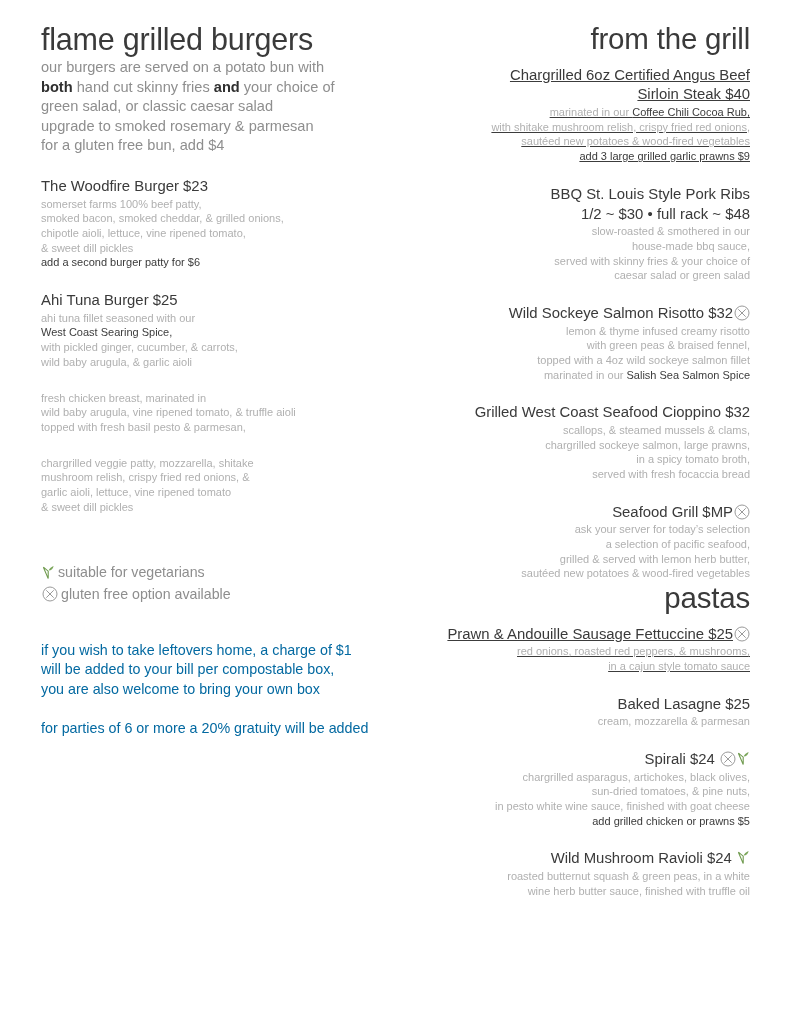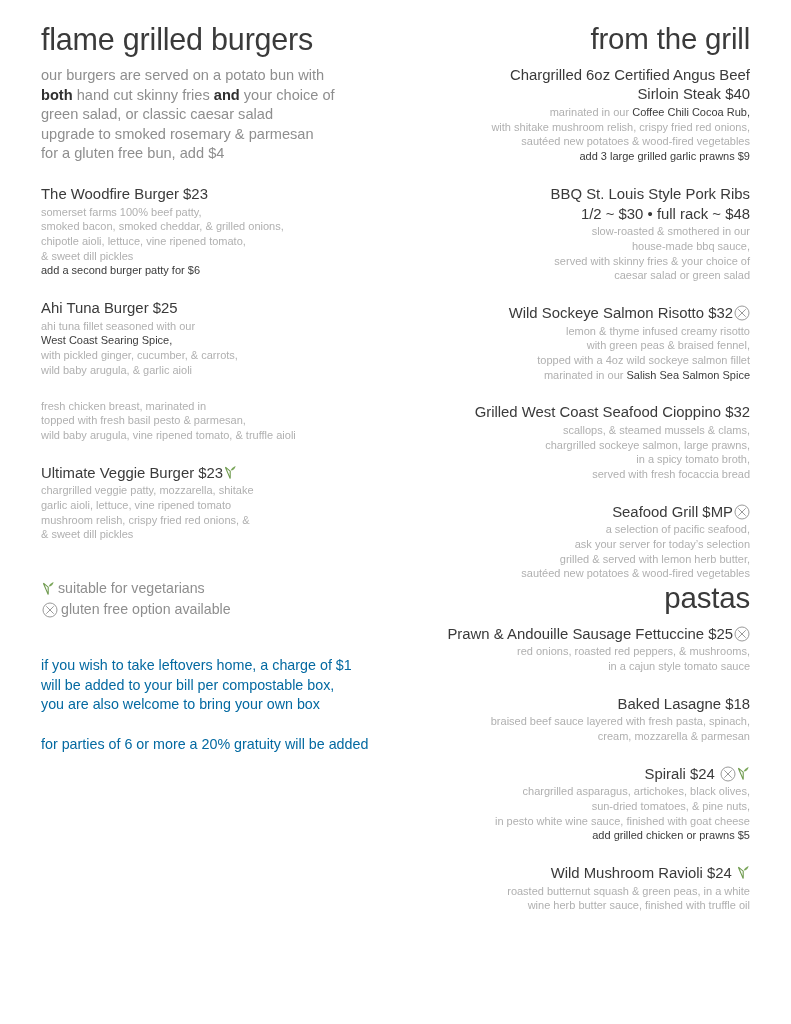--- a/index.html
+++ b/index.html
@@ -34,30 +34,30 @@
     margin: 0;
     font-weight: 300;
     font-size: 30.5px;
     letter-spacing: -0.2px;
     color: #3a3a3a;
     line-height: 1.18;
   }
   .col-right h1.section-title { font-size: 29.5px; }
 
   .intro {
-    margin-top: 8px;
+    margin-top: 0;
     font-size: 14.6px;
     line-height: 1.345;
     color: #8e8e8e;
     font-weight: 400;
   }
   .intro b { color: #303030; font-weight: 700; }
 
   .item { margin-top: 21px; }
-  .item-first { margin-top: 9px; }
+  .item-first { margin-top: 9px; text-decoration: underline; }
 
   .item-name {
     font-size: 14.9px;
     line-height: 1.32;
     color: #3a3a3a;
     font-weight: 400;
   }
   .item-name .name-line2 { display: block; }
 
   .item-desc {
@@ -73,21 +73,21 @@
   .icon {
     display: inline-block;
     vertical-align: -2px;
     line-height: 0;
   }
   .icon svg { display: block; }
   .icon-veg { width: 13px; height: 15px; margin-left: 1px; }
   .icon-gf  { width: 16px; height: 16px; margin-left: 1px; vertical-align: -3px; }
 
   
-  .legend { margin-top: 36px; }
+  .legend { margin-top: 48px; }
   .legend-row {
     font-size: 14.2px;
     line-height: 1.5;
     color: #8e8e8e;
     display: flex;
     align-items: center;
     gap: 3px;
   }
   .legend-row .icon { vertical-align: middle; }
 
@@ -139,34 +139,30 @@
         <div>ahi tuna fillet seasoned with our</div>
         <div class="em">West Coast Searing Spice,</div>
         <div>with pickled ginger, cucumber, &amp; carrots,</div>
         <div>wild baby arugula, &amp; garlic aioli</div>
       </div>
     </div>
 
     <div class="item">
       <div class="item-desc">
         <div>fresh chicken breast, marinated in</div>
+        <div>wild baby arugula, vine ripened tomato, &amp; truffle aioli</div>
         <div>topped with fresh basil pesto &amp; parmesan,</div>
-        <div>wild baby arugula, vine ripened tomato, &amp; truffle aioli</div>
-      </div>
-    </div>
-
-    <div class="item">
-      <div class="item-name"><span>Ultimate Veggie Burger $23</span><span class="icon icon-veg"><svg viewBox="0 0 13 15">
-              <path d="M1.4 2.2 L6.2 13.6 L6.2 6.2 Z" fill="none" stroke="#6f9a4e" stroke-width="1.1"></path>
-              <path d="M6.6 5.6 C7.4 3.4 9.6 1.6 11.6 1.0 C11.2 3.6 9.4 5.4 6.6 5.6 Z" fill="#7aa65a"></path>
-            </svg></span></div>
+      </div>
+    </div>
+
+    <div class="item">
       <div class="item-desc">
         <div>chargrilled veggie patty, mozzarella, shitake</div>
+        <div>mushroom relish, crispy fried red onions, &amp;</div>
         <div>garlic aioli, lettuce, vine ripened tomato</div>
-        <div>mushroom relish, crispy fried red onions, &amp;</div>
         <div>&amp; sweet dill pickles</div>
       </div>
     </div>
 
     <div class="legend">
       <div class="legend-row">
         <span class="icon icon-veg">
             <svg viewBox="0 0 13 15">
               <path d="M1.4 2.2 L6.2 13.6 L6.2 6.2 Z" fill="none" stroke="#6f9a4e" stroke-width="1.1"></path>
               <path d="M6.6 5.6 C7.4 3.4 9.6 1.6 11.6 1.0 C11.2 3.6 9.4 5.4 6.6 5.6 Z" fill="#7aa65a"></path>
@@ -250,44 +246,43 @@
         <div>served with fresh focaccia bread</div>
       </div>
     </div>
 
     <div class="item">
       <div class="item-name"><span>Seafood Grill $MP</span><span class="icon icon-gf"><svg viewBox="0 0 16 16">
               <circle cx="8" cy="8" r="7" fill="none" stroke="#9a9a9a" stroke-width="1"></circle>
               <path d="M4.3 4.3 L11.7 11.7 M11.7 4.3 L4.3 11.7" stroke="#9a9a9a" stroke-width="1" fill="none"></path>
             </svg></span></div>
       <div class="item-desc">
+        <div>ask your server for today’s selection</div>
         <div>a selection of pacific seafood,</div>
-        <div>ask your server for today’s selection</div>
         <div>grilled &amp; served with lemon herb butter,</div>
         <div>sautéed new potatoes &amp; wood-fired vegetables</div>
       </div>
     </div>
 
     <h1 class="section-title pastas-head">pastas</h1>
 
     <div class="item item-first">
       <div class="item-name"><span>Prawn &amp; Andouille Sausage Fettuccine $25</span><span class="icon icon-gf"><svg viewBox="0 0 16 16">
               <circle cx="8" cy="8" r="7" fill="none" stroke="#9a9a9a" stroke-width="1"></circle>
               <path d="M4.3 4.3 L11.7 11.7 M11.7 4.3 L4.3 11.7" stroke="#9a9a9a" stroke-width="1" fill="none"></path>
             </svg></span></div>
       <div class="item-desc">
         <div>red onions, roasted red peppers, &amp; mushrooms,</div>
         <div>in a cajun style tomato sauce</div>
       </div>
     </div>
 
     <div class="item">
-      <div class="item-name"><span>Baked Lasagne $18</span></div>
-      <div class="item-desc">
-        <div>braised beef sauce layered with fresh pasta, spinach,</div>
+      <div class="item-name"><span>Baked Lasagne $25</span></div>
+      <div class="item-desc">
         <div>cream, mozzarella &amp; parmesan</div>
       </div>
     </div>
 
     <div class="item">
       <div class="item-name"><span>Spirali $24</span>&nbsp;<span class="icon icon-gf"><svg viewBox="0 0 16 16">
               <circle cx="8" cy="8" r="7" fill="none" stroke="#9a9a9a" stroke-width="1"></circle>
               <path d="M4.3 4.3 L11.7 11.7 M11.7 4.3 L4.3 11.7" stroke="#9a9a9a" stroke-width="1" fill="none"></path>
             </svg></span><span class="icon icon-veg"><svg viewBox="0 0 13 15">
               <path d="M1.4 2.2 L6.2 13.6 L6.2 6.2 Z" fill="none" stroke="#6f9a4e" stroke-width="1.1"></path>

